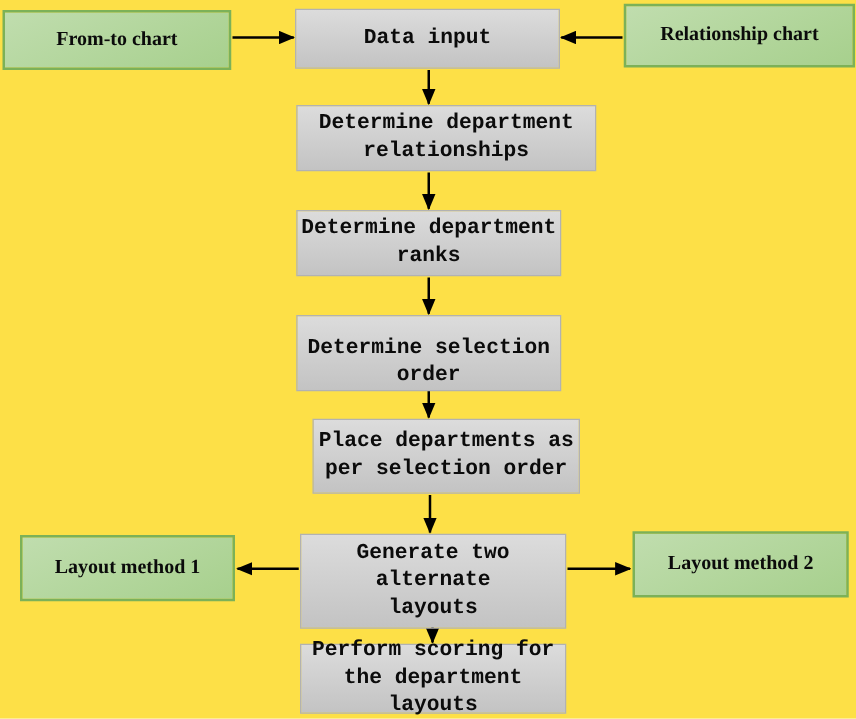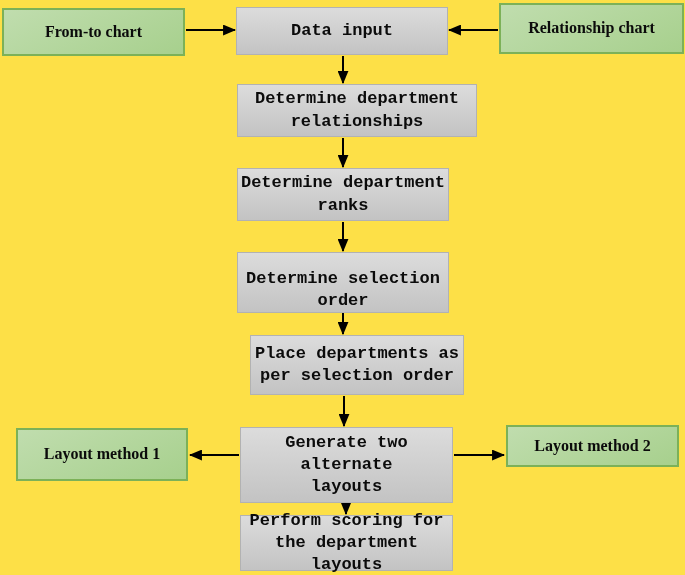--- a/index.html
+++ b/index.html
@@ -42,21 +42,21 @@
   }
   #n-fromto   {left:2px;  top:8px;   width:183px; height:48px;}
   #n-datainput{left:236px;top:7px;   width:212px; height:48px;}
   #n-rel      {left:499px;top:3px;   width:185px; height:51px;}
   #n-deptrel  {left:237px;top:84px;  width:240px; height:53px;}
   #n-closeness{left:237px;top:168px; width:212px; height:53px;}
   #n-selorder {left:237px;top:252px; width:212px; height:61px;align-items:flex-end;}
   #n-place    {left:238px;top:335px; width:214px; height:60px;margin-left:12px;}
   #n-generate {left:240px;top:427px; width:213px; height:76px;}
   #n-lm1      {left:16px; top:428px; width:172px; height:53px;}
-  #n-lm2      {left:506px;top:425px; width:173px; height:42px;}
+  #n-lm2      {left:506px;top:425px; width:173px; height:53px;}
   #n-scoring  {left:240px;top:515px; width:213px; height:56px;}
   #arrows{
     position:absolute;left:0;top:0;width:685px;height:575px;
     pointer-events:none;
   }
   #arrows line{stroke:var(--arrow);stroke-width:2;}
 </style>
 </head>
 <body>
 

